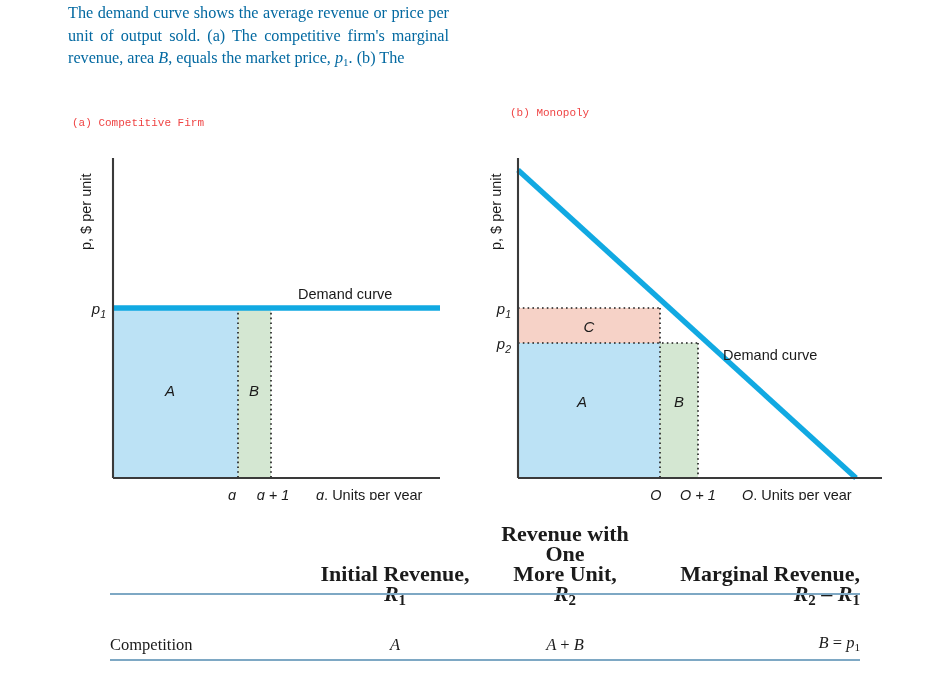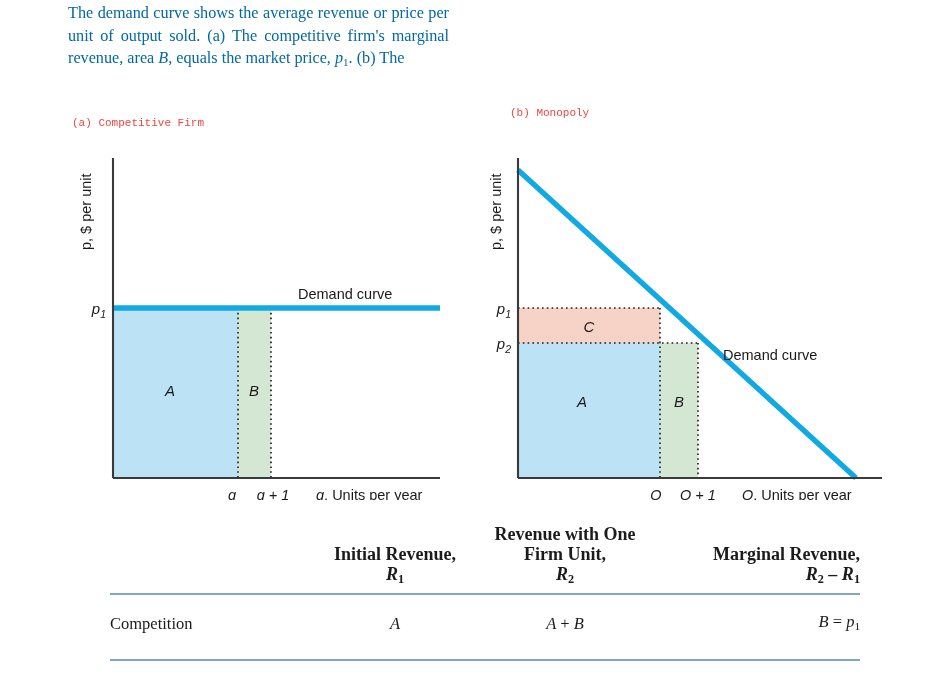--- a/index.html
+++ b/index.html
@@ -98,21 +98,21 @@
   
   #data-table {
     position: absolute;
     left: 110px;
     top: 524px;
     width: 750px;
     border-collapse: collapse;
     font-family: "Liberation Serif", serif;
   }
   #data-table th {
-    font-size: 18px;
+    font-size: 22px;
     font-weight: bold;
     line-height: 20px;
     padding: 0 0 6px 0;
     vertical-align: bottom;
     color: #1b1b1b;
   }
   #data-table td {
     font-size: 16.5px;
     line-height: 22px;
     padding: 16px 0;
@@ -221,21 +221,21 @@
 <table id="data-table">
   <thead>
     <tr>
       <th class="c-label"></th>
       <th class="c-r1">
         <span>Initial Revenue,</span><br>
         <span><i>R</i><sub>1</sub></span>
       </th>
       <th class="c-r2">
         <span>Revenue with One</span><br>
-        <span>Firm Unit,</span><br>
+        <span>More Unit,</span><br>
         <span><i>R</i><sub>2</sub></span>
       </th>
       <th class="c-mr">
         <span>Marginal Revenue,</span><br>
         <span><i>R</i><sub>2</sub> – <i>R</i><sub>1</sub></span>
       </th>
     </tr>
   </thead>
   <tbody>
     <tr>

